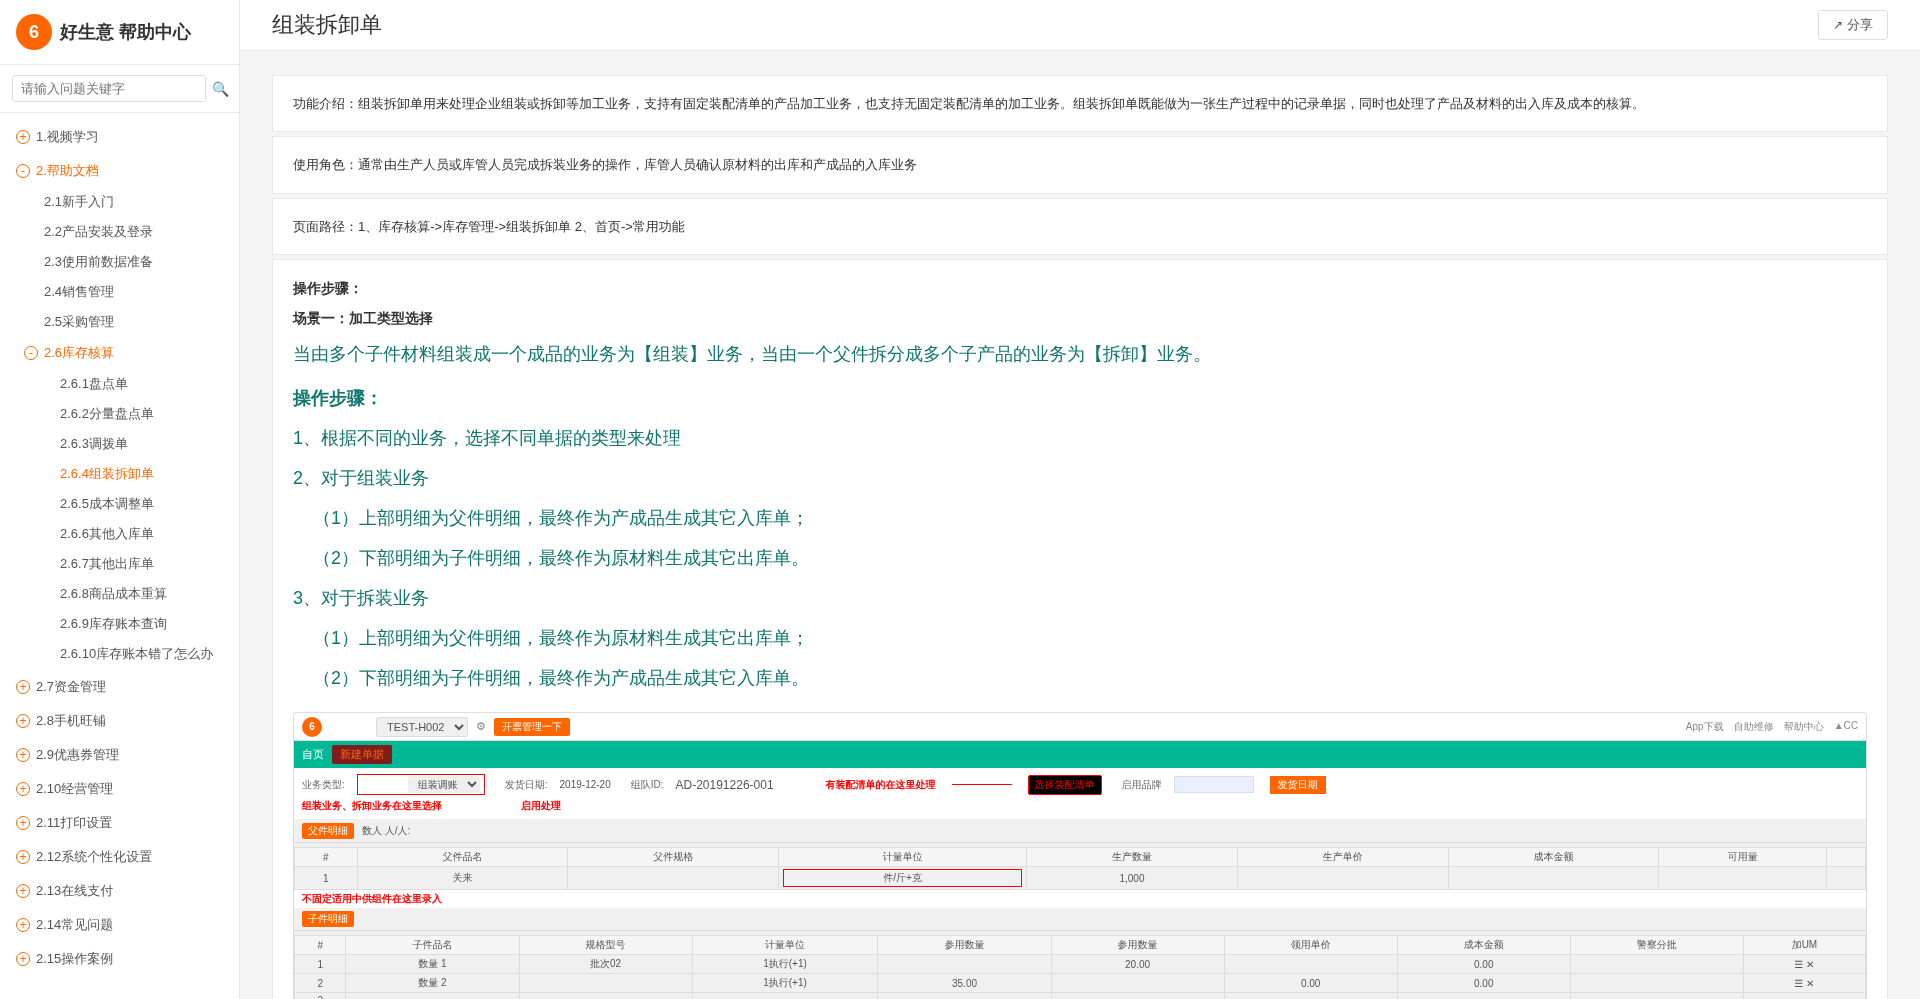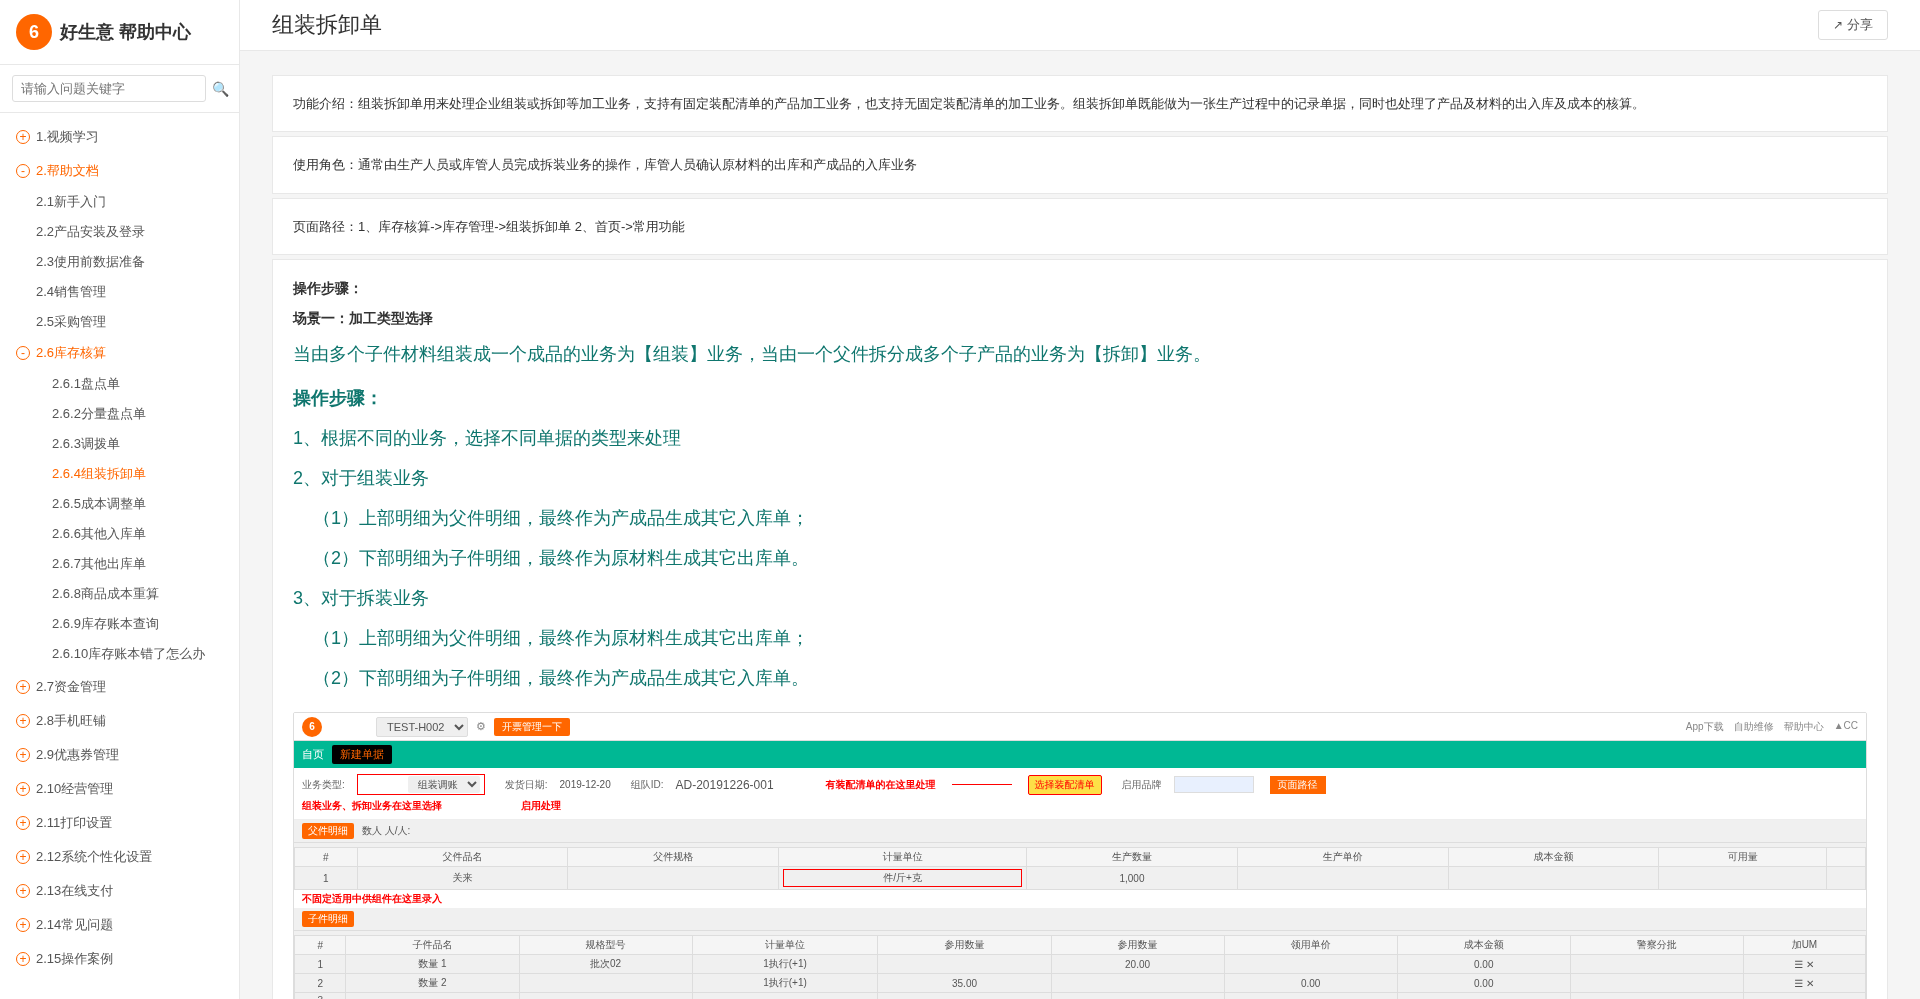--- a/index.html
+++ b/index.html
@@ -100,21 +100,21 @@
       width: 14px;
       height: 14px;
       border: 1px solid #f60;
       border-radius: 50%;
       display: flex;
       align-items: center;
       justify-content: center;
       flex-shrink: 0;
     }
     .nav-sub-items {
-      padding-left: 0;
+      padding-left: 8px;
     }
     .nav-sub-item {
       padding: 6px 16px 6px 36px;
       font-size: 13px;
       color: #555;
       cursor: pointer;
     }
     .nav-sub-item.active { color: #f60; }
 
     
@@ -304,21 +304,21 @@
       padding: 1px 6px;
       border-radius: 2px;
       font-size: 10px;
     }
     .mock-red-btn {
       border: 1px solid red;
       color: red;
       padding: 2px 6px;
       font-size: 10px;
       border-radius: 2px;
-      background: #fde047;
+      background: #000000;
     }
     .mock-blue-input {
       border: 1px solid #ddd;
       padding: 2px 4px;
       font-size: 10px;
       width: 80px;
       background: #e8f0fe;
     }
   </style>
 </head>
@@ -481,41 +481,41 @@
             <div class="mock-icons">
               <span>App下载</span>
               <span>自助维修</span>
               <span>帮助中心</span>
               <span>▲CC</span>
             </div>
           </div>
 
           <div class="mock-green-header">
             <span style="cursor:pointer;">自页</span>
-            <span style="background:#000000;color:#f60;padding:2px 8px;border-radius:2px;cursor:pointer;">新建单据</span>
+            <span style="background:#7f1d1d;color:#f60;padding:2px 8px;border-radius:2px;cursor:pointer;">新建单据</span>
           </div>
 
           <div style="background:#fff;padding:6px 8px;border-bottom:1px solid #eee;">
             <div class="mock-row">
               <span class="mock-label">业务类型:</span>
               <div class="mock-red-box">
                 <select class="mock-select" style="border:none;font-size:10px;">
                   <option>组装调账</option>
                 </select>
               </div>
               <span class="mock-label" style="margin-left:8px;">发货日期:</span>
               <span style="font-size:10px;color:#555;">2019-12-20</span>
               <span class="mock-label" style="margin-left:8px;">组队ID:</span>
               <span style="font-size:12px;color:#555;">AD-20191226-001</span>
               <span class="mock-annotation" style="margin-left:40px;">有装配清单的在这里处理</span>
               <span style="display:inline-block;width:60px;height:1px;background:red;vertical-align:middle;margin:0 4px;"></span>
               <button class="mock-red-btn">选择装配清单</button>
               <span class="mock-label" style="margin-left:8px;">启用品牌</span>
               <input class="mock-blue-input" value="" style="">
-              <button style="background:#f60;color:#fff;border:none;padding:2px 8px;font-size:10px;margin-left:4px;">页面路径</button>
+              <button style="background:#f60;color:#fff;border:none;padding:2px 8px;font-size:10px;margin-left:4px;">发货日期</button>
             </div>
             <div style="display:flex;align-items:center;gap:6px;margin-top:4px;">
               <span class="mock-annotation">组装业务、拆卸业务在这里选择</span>
               <span style="margin-left:73px;font-family:Liberation Mono, monospace;" class="mock-annotation">启用处理</span>
             </div>
           </div>
 
           <div class="mock-section-header">
             <span class="mock-orange-sm">父件明细</span>
             <span>数人 人/人:</span>

